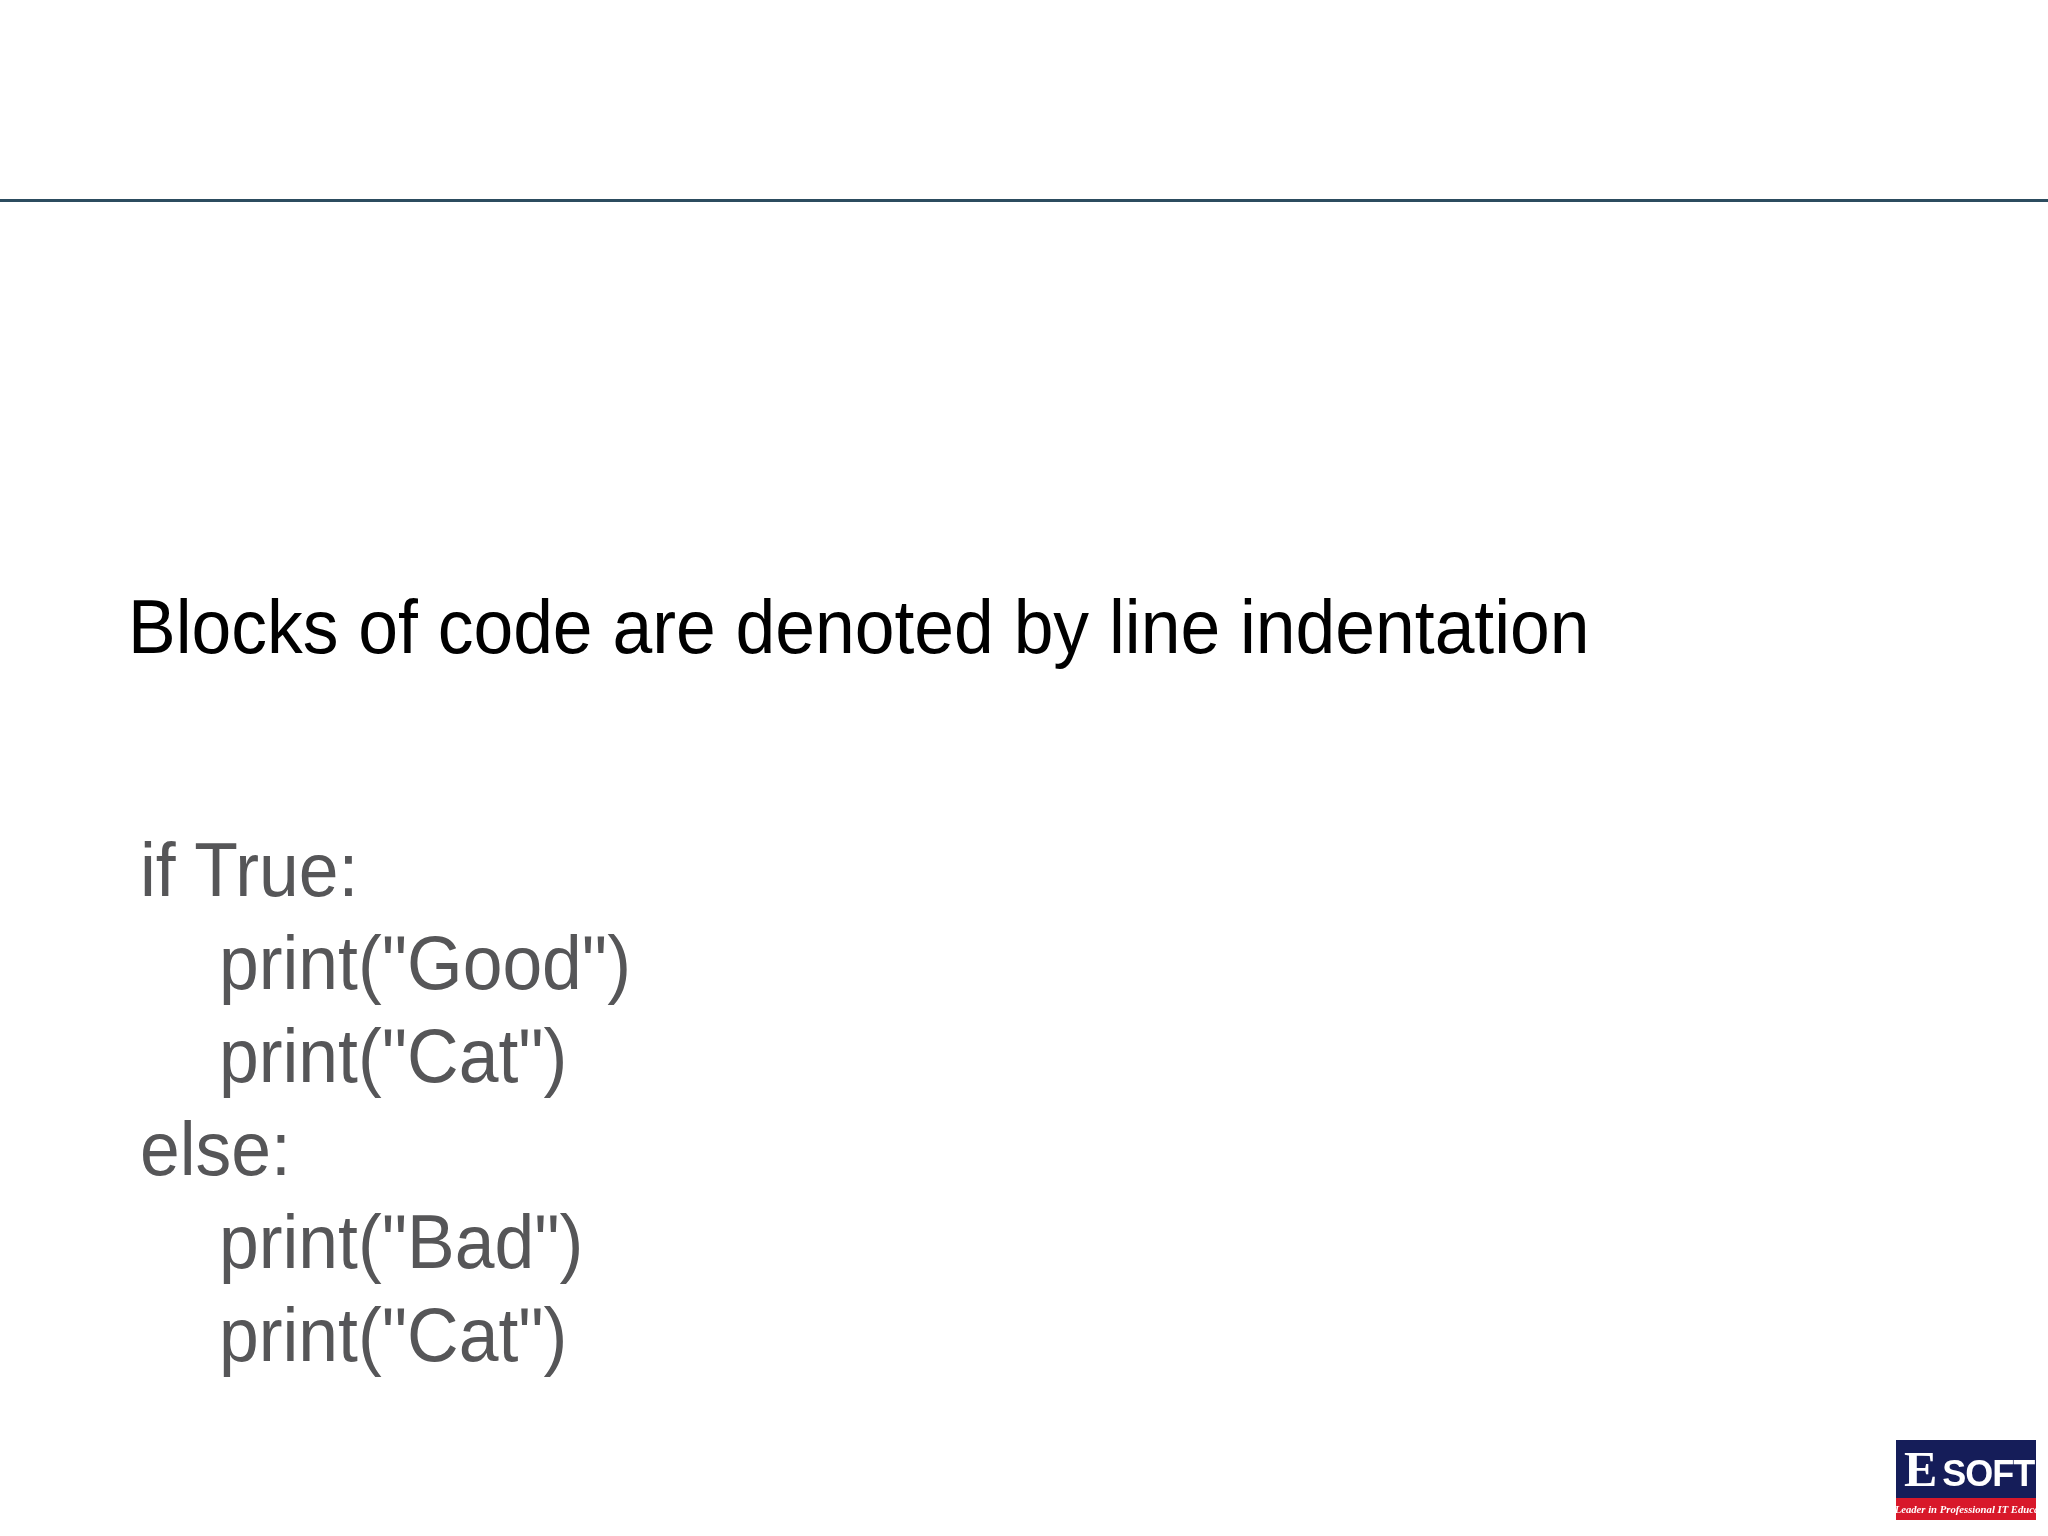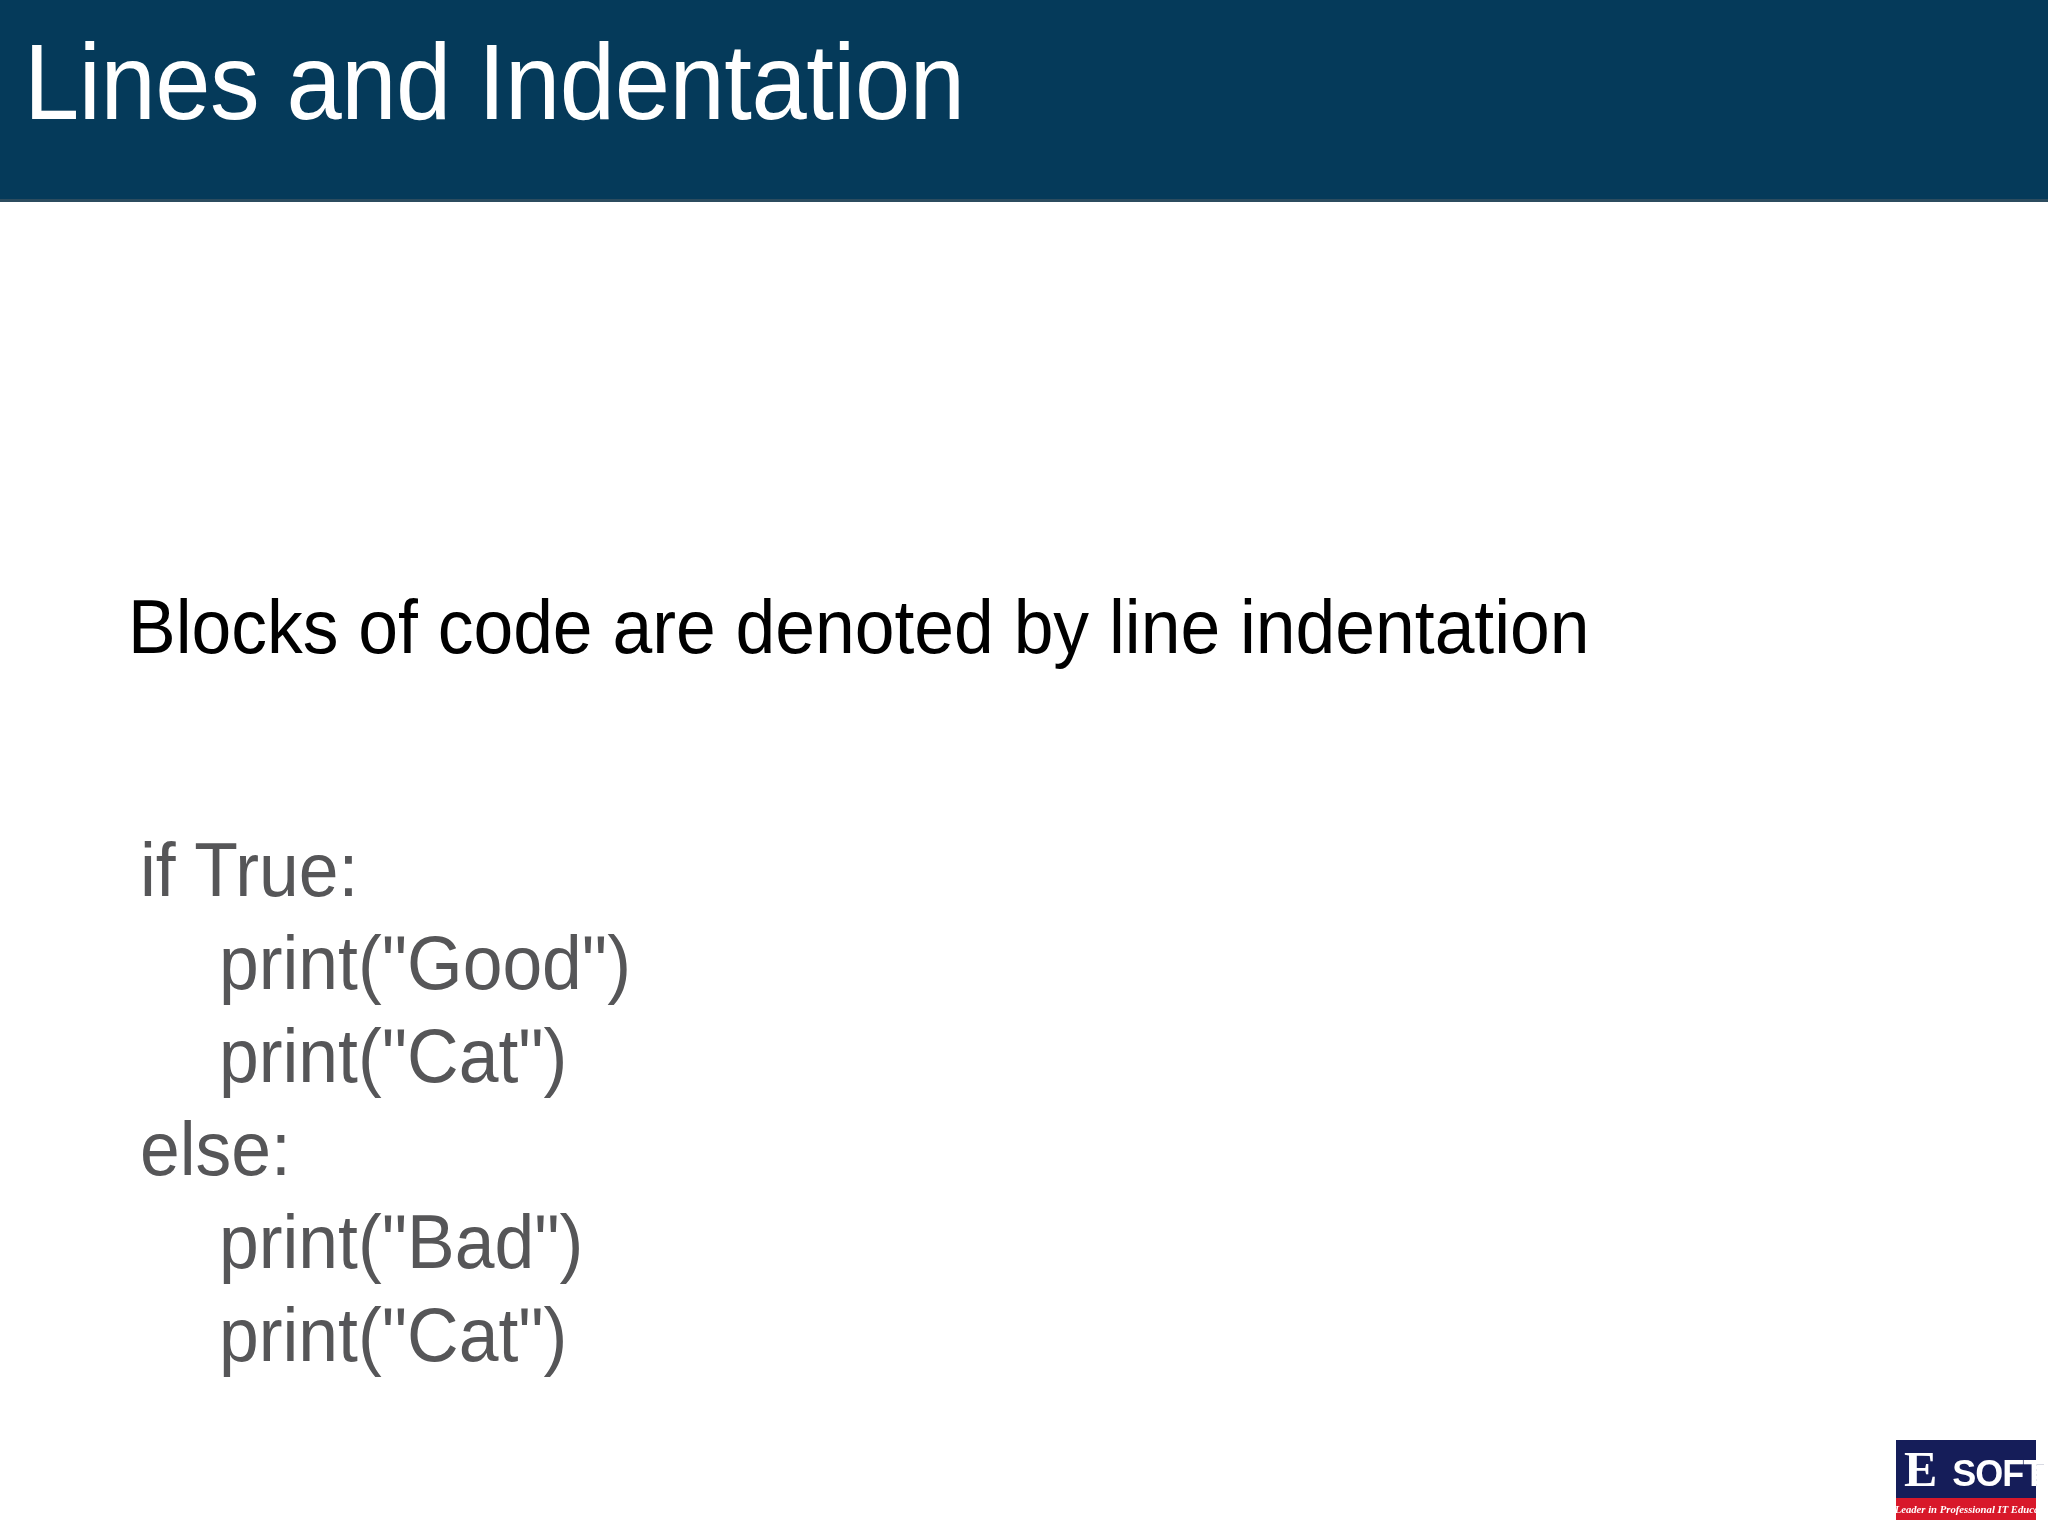--- a/index.html
+++ b/index.html
@@ -140,21 +140,21 @@
   }
 
   #logo-soft {
     display: block;
     font-family: "Liberation Sans", sans-serif;
     font-weight: 700;
     font-size: 36px;
     line-height: 40px;
     color: #ffffff;
     letter-spacing: -1px;
-    margin-left: 17px;
+    margin-left: 7px;
     position: relative;
     top: 5px;
     background-image: repeating-linear-gradient(
       to bottom,
       rgba(21,29,89,0.95) 0px,
       rgba(21,29,89,0.95) 2px,
       rgba(21,29,89,0) 2px,
       rgba(21,29,89,0) 5px
     );
     -webkit-background-clip: text;
@@ -182,23 +182,20 @@
     color: #ffffff;
     white-space: nowrap;
     transform: scaleX(0.97);
   }
 </style>
 </head>
 <body>
 
 <div id="slide">
 
-  <div id="title-bar">
-    <div id="slide-title">Lines and Indentation</div>
-  </div>
   <div id="title-bar-rule"></div>
 
   <div id="body-area">
 
     <div id="lead-statement">Blocks of code are denoted by line indentation</div>
 
     <div id="code-block">
       <div class="code-line">if True:</div>
       <div class="code-line indent-1">print("Good")</div>
       <div class="code-line indent-1">print("Cat")</div>

